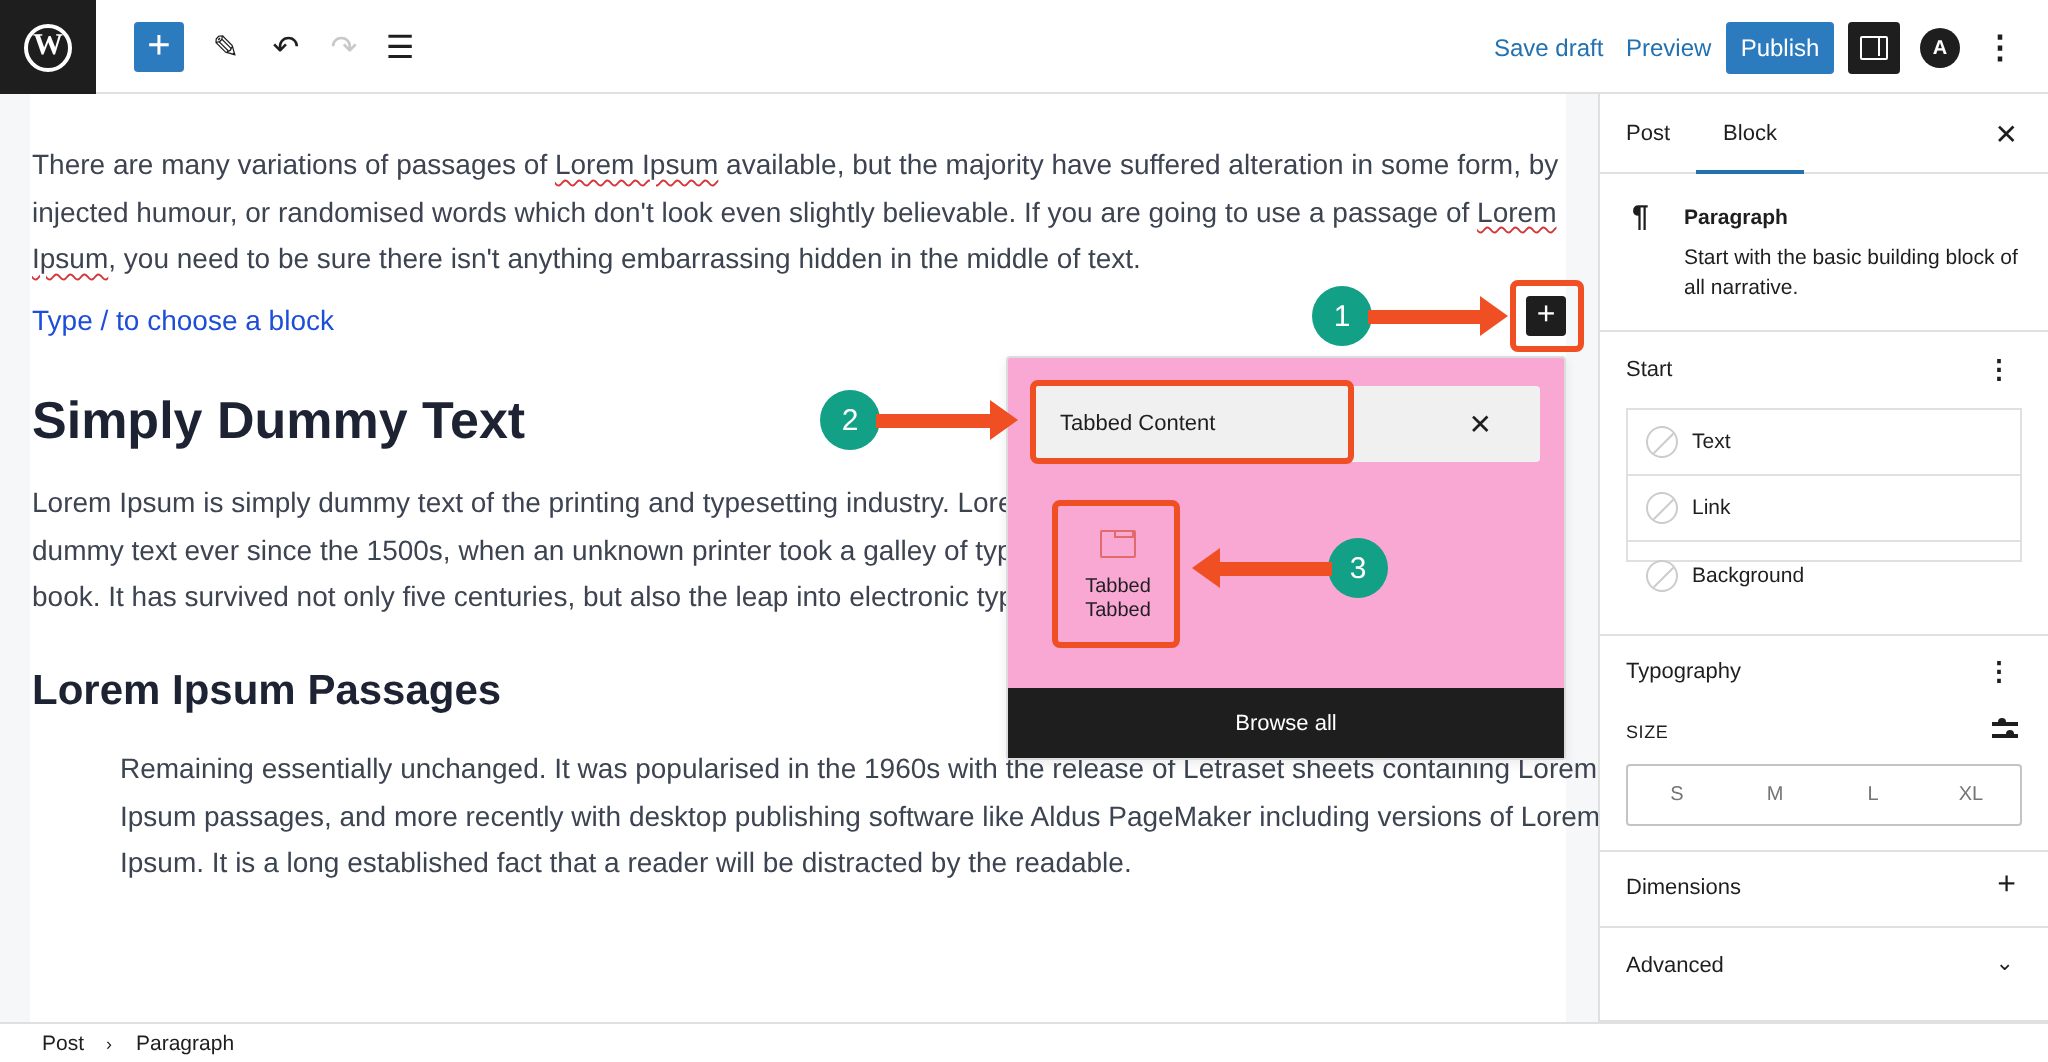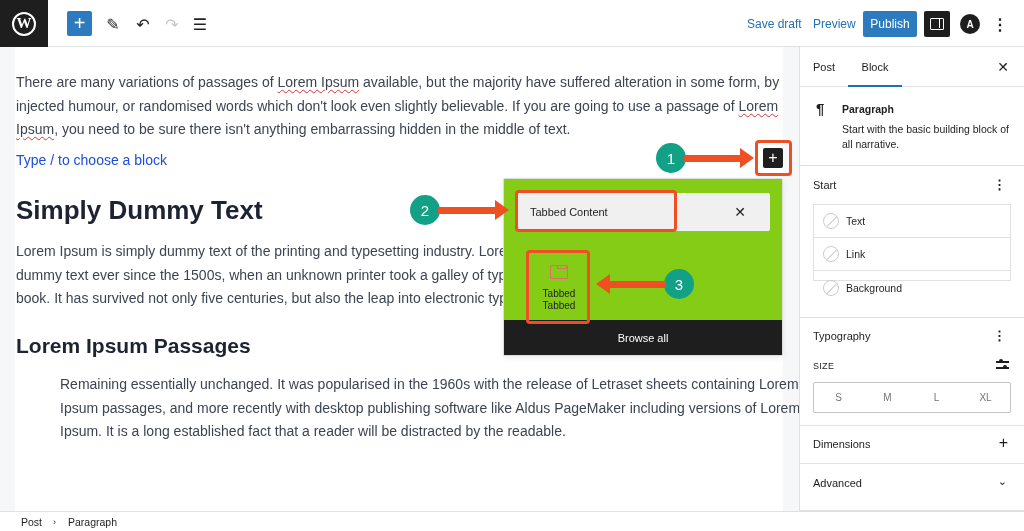--- a/index.html
+++ b/index.html
@@ -35,21 +35,21 @@
   .h-simply { top: 148px; font-size: 26px; }
   .h-lorem { top: 287px; font-size: 21px; }
   .h-content { top: 431px; font-size: 21px; margin-top: 40px; }
   .para { position: absolute; left: 16px; width: 765px; font-size: 14px; line-height: 23.5px; color: #3d4451; }
   .p2 { top: 193px; }
   .p3 { top: 326px; margin-left: 44px; }
 
   .inserter-plus { position: absolute; left: 763px; top: 101px; width: 20px; height: 20px; background: #1e1e1e; color: #fff; border-radius: 2px; display: flex; align-items: center; justify-content: center; font-size: 16px; }
 
   
-  .popover { position: absolute; left: 503px; top: 131px; width: 280px; height: 178px; background: #84cc16; border: 1px solid #dcdcde; box-shadow: 0 2px 6px rgba(0,0,0,0.08); border-radius: 2px; }
+  .popover { position: absolute; left: 503px; top: 131px; width: 280px; height: 202px; background: #f9a8d4; border: 1px solid #dcdcde; box-shadow: 0 2px 6px rgba(0,0,0,0.08); border-radius: 2px; }
   .search-wrap { position: absolute; left: 12px; top: 14px; width: 254px; height: 38px; background: #f0f0f0; border-radius: 2px; }
   .search-input { position: absolute; left: 14px; top: 0; width: 200px; height: 38px; border: none; background: transparent; font-size: 11px; color: #1e1e1e; line-height: 38px; }
   .search-clear { position: absolute; right: 24px; top: 0; height: 38px; line-height: 38px; font-size: 14px; color: #1e1e1e; }
   .block-item { position: absolute; left: 26px; top: 78px; width: 58px; height: 66px; display: flex; flex-direction: column; align-items: center; }
   .tab-icon { margin-top: 8px; width: 18px; height: 14px; border: 1.5px solid #e26a6a; border-radius: 1px; position: relative; }
   .tab-icon::before { content: ""; position: absolute; left: 6px; top: -1.5px; width: 8px; height: 3px; border-bottom: 1.5px solid #e26a6a; border-left: 1.5px solid #e26a6a; border-right: 1.5px solid #e26a6a; }
   .block-label { margin-top: 9px; font-size: 10px; color: #1e1e1e; text-align: center; line-height: 12px; }
   .browse-all { position: absolute; left: 0; bottom: 0; width: 278px; height: 35px; background: #1e1e1e; color: #fff; font-size: 11px; display: flex; align-items: center; justify-content: center; }
 
   

